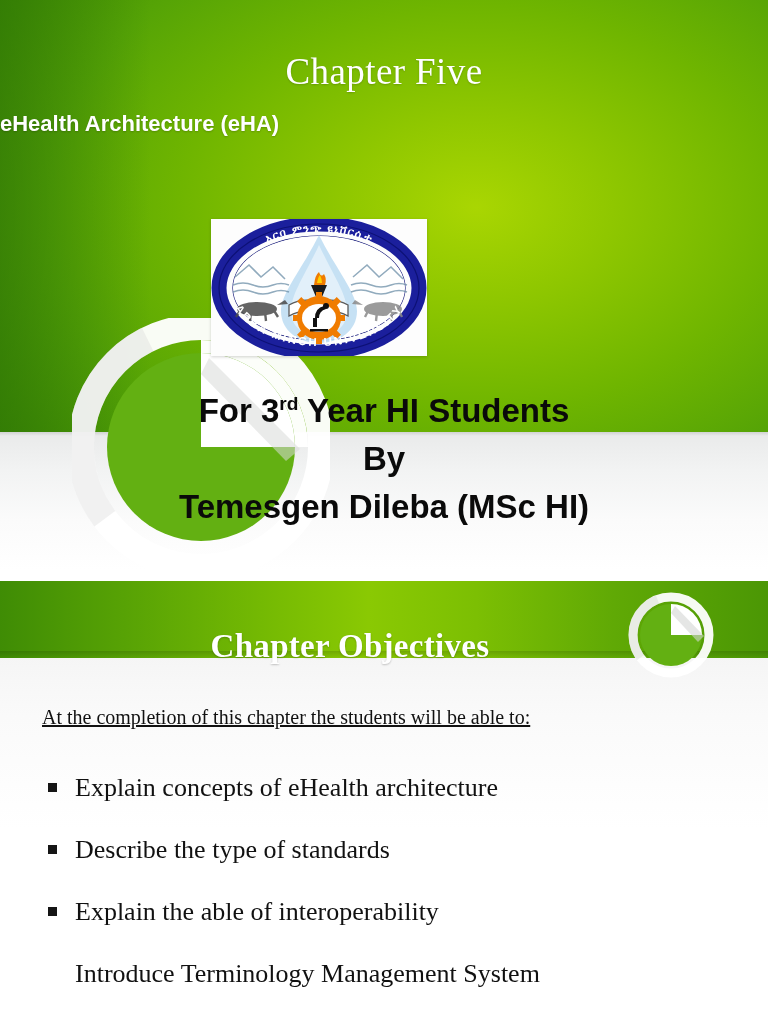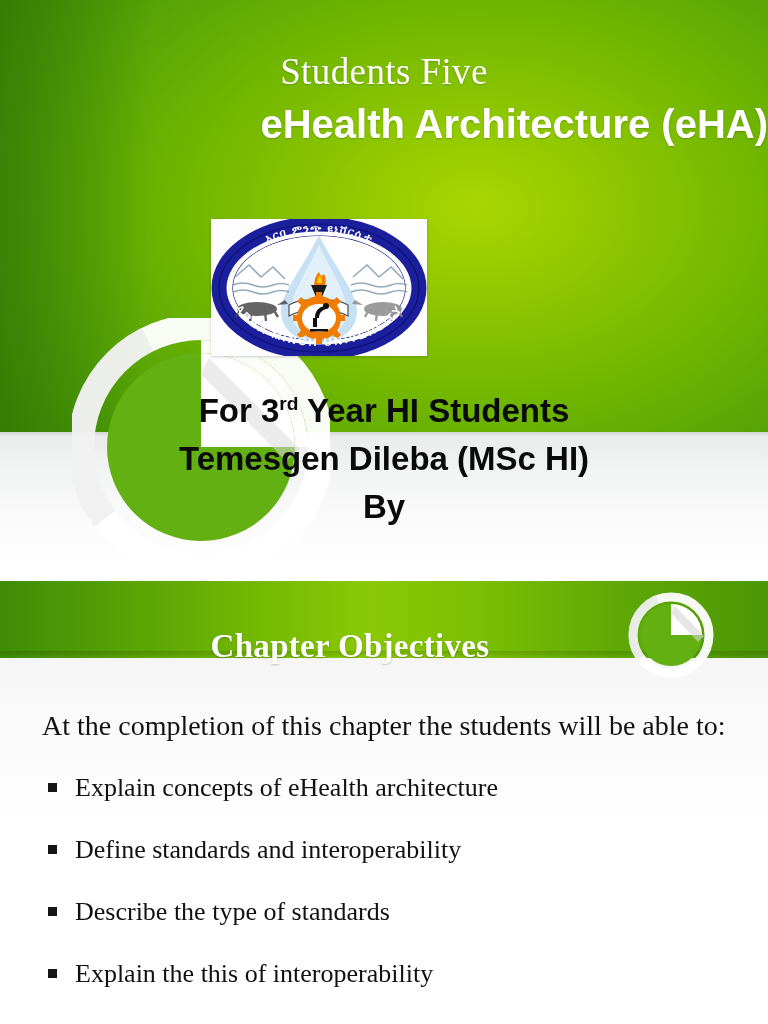--- a/index.html
+++ b/index.html
@@ -46,23 +46,23 @@
   }
   .deco-big svg{display:block;width:100%;height:100%;}
 
   .t-line1{
     position:absolute;left:0;top:50px;width:768px;text-align:center;
     font-family:"Liberation Serif",serif;
     font-size:37px;color:#ffffff;letter-spacing:.4px;
     text-shadow:0 1px 2px rgba(0,0,0,.18);
   }
   .t-line2{
-    position:absolute;left:0;top:100px;width:768px;text-align:right;
+    position:absolute;left:0;top:100px;width:768px;text-align:left;
     font-family:"Liberation Sans",sans-serif;
-    font-weight:bold;font-size:40px;line-height:48px;color:#ffffff;
+    font-weight:bold;font-size:22px;line-height:48px;color:#ffffff;
     text-shadow:0 1px 2px rgba(0,0,0,.20);
   }
   .logo-wrap{
     position:absolute;left:211px;top:219px;width:216px;height:137px;
     background:#fdfdfd;
     box-shadow:0 1px 3px rgba(0,0,0,.18);
   }
   .logo-wrap svg{display:block;width:100%;height:100%;}
 
   .t-sub{
@@ -95,22 +95,22 @@
     text-shadow:0 1px 2px rgba(0,0,0,.22);
   }
   .deco-small{
     position:absolute;left:625px;top:8px;width:92px;height:92px;
   }
   .deco-small svg{display:block;width:100%;height:100%;}
 
   .obj-intro{
     position:absolute;left:42px;top:96px;width:684px;
     font-family:"Liberation Serif",serif;
-    font-size:28px;line-height:41px;color:#111111;
-    text-align:justify;text-justify:inter-word;
+    font-size:20px;line-height:41px;color:#111111;
+    text-align:justify;text-justify:inter-word;text-decoration:underline;
   }
   .obj-list{
     position:absolute;left:42px;top:192px;width:700px;
     margin:0;padding:0;list-style:none;
   }
   .obj-list li{
     position:relative;padding-left:33px;
     font-family:Liberation Serif, serif;
     font-size:26px;line-height:30px;color:#111111;
     margin-bottom:32px;
@@ -139,21 +139,21 @@
           <circle cx="129" cy="129" r="120" fill="none" stroke="#ffffff" stroke-width="26" opacity="0.96"></circle>
           <circle cx="129" cy="129" r="120" fill="none" stroke="#cfd1cf" stroke-width="26" opacity="0.30" stroke-dasharray="210 600" stroke-dashoffset="-300"></circle>
           <path d="M129 129 L129 22 A107 107 0 0 1 236 129 Z" fill="#ffffff" opacity="0.98"></path>
           <circle cx="129" cy="129" r="94" fill="#63b012"></circle>
           <path d="M129 129 L129 35 A94 94 0 0 1 223 129 Z" fill="#ffffff"></path>
           <path d="M137 40 L228 131 L214 143 L129 56 Z" fill="#d9dbd8" opacity="0.55"></path>
         </g>
       </svg>
     </div>
 
-    <div class="t-line1">Students Five</div>
+    <div class="t-line1">Chapter Five</div>
 
     <div class="t-line2">
       <div>eHealth Architecture (eHA)</div>
     </div>
 
     <div class="logo-wrap">
       <svg viewBox="0 0 216 137" xmlns="http://www.w3.org/2000/svg">
         <rect x="0" y="0" width="216" height="137" fill="#fdfdfd"></rect>
 
         <ellipse cx="108" cy="69" rx="100" ry="64" fill="none" stroke="#1b1f9c" stroke-width="15"></ellipse>
@@ -223,22 +223,22 @@
           <textPath href="#arcTop" startOffset="50%" text-anchor="middle">አርባ ምንጭ ዩኒቨርሲቲ</textPath>
         </text>
         <text font-family="'Liberation Sans',sans-serif" font-size="11.5" fill="#ffffff" font-weight="bold" letter-spacing="2.2">
           <textPath href="#arcBot" startOffset="50%" text-anchor="middle">ARBA MINCH  UNIVERSITY</textPath>
         </text>
       </svg>
     </div>
 
     <div class="t-sub">
       <div><span>For 3</span><sup>rd</sup><span> Year HI Students</span></div>
+      <div>By</div>
       <div>Temesgen Dileba (MSc HI)</div>
-      <div>By</div>
     </div>
   </section>
 
   <section class="slide-obj">
     <div class="obj-banner"></div>
 
     <div class="deco-small">
       <svg viewBox="0 0 92 92" xmlns="http://www.w3.org/2000/svg">
         <circle cx="46" cy="46" r="38" fill="none" stroke="#ffffff" stroke-width="9" opacity="0.95"></circle>
         <circle cx="46" cy="46" r="38" fill="none" stroke="#cfd1cf" stroke-width="9" opacity="0.35" stroke-dasharray="70 200" stroke-dashoffset="-95"></circle>
@@ -247,20 +247,19 @@
         <path d="M50 17 L79 47 L73 53 L46 24 Z" fill="#d4d6d3" opacity="0.6"></path>
       </svg>
     </div>
 
     <h2 class="obj-title">Chapter Objectives</h2>
 
     <p class="obj-intro">At the completion of this chapter the students will be able to:</p>
 
     <ul class="obj-list">
       <li><span class="sq"></span><span>Explain concepts of eHealth architecture</span></li>
-      <li><span class="sq"></span><span>Define standards and interoperability</span></li>
       <li><span class="sq"></span><span>Describe the type of standards</span></li>
-      <li><span class="sq"></span><span>Explain the this of interoperability</span></li>
+      <li><span class="sq"></span><span>Explain the able of interoperability</span></li>
       <li><span>Introduce Terminology Management System</span></li>
     </ul>
   </section>
 
 </div>
 
 </body></html>

